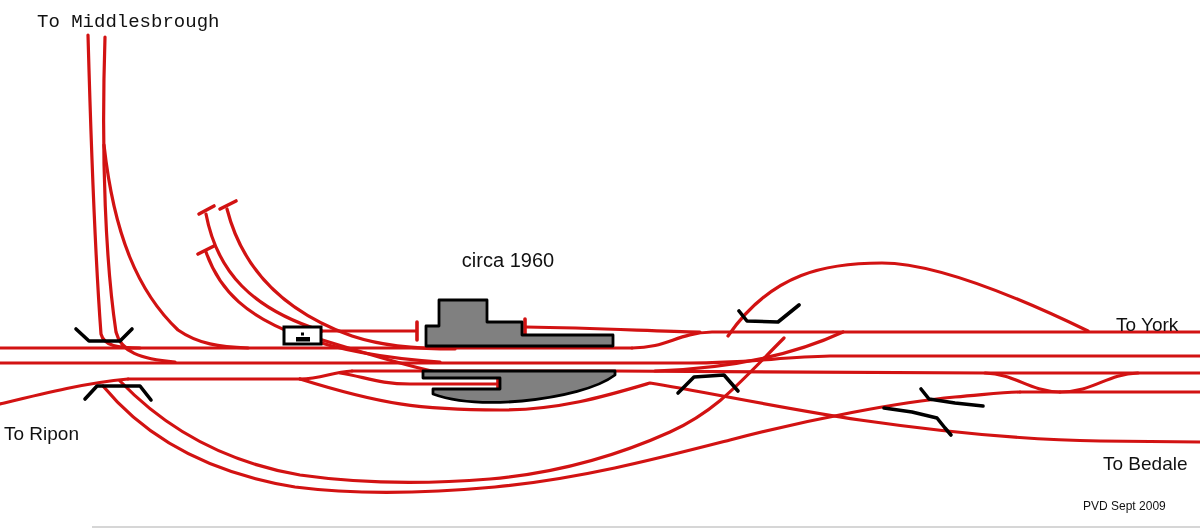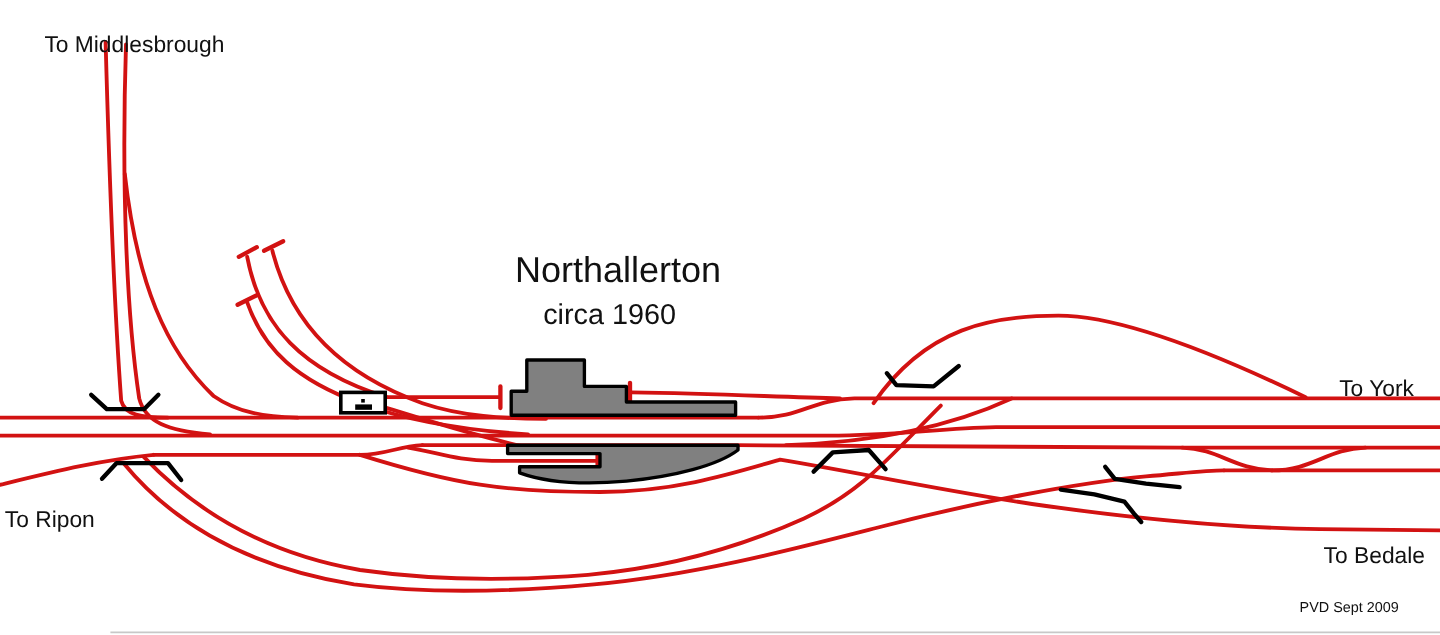--- a/index.html
+++ b/index.html
@@ -8,27 +8,27 @@
     width: 1200px;
     height: 529px;
     background: #ffffff;
     overflow: hidden;
     font-family: "Liberation Sans", sans-serif;
     color: #111111;
   }
   #track-svg { position: absolute; left: 0; top: 0; }
   .lbl { position: absolute; white-space: nowrap; }
   .lbl-dest { font-size: 19px; line-height: 1.22; }
-  .lbl-middlesbrough { left: 37px;  top: 26px; }
+  .lbl-middlesbrough { left: 37px;  top: 11px; font-family: Liberation Mono, monospace; }
   .lbl-darlington    { left: 8px;   top: 271px; white-space: normal; width: 118px; }
   .lbl-bedale        { left: 4px;   top: 422px; }
   .lbl-york          { left: 1116px;top: 289px; margin-top: 24px; }
   .lbl-ripon         { left: 1103px;top: 452px; }
   .lbl-title    { left: 515px; top: 209px; transform: translateX(-50%); font-size: 30px; }
-  .lbl-subtitle { left: 508px; top: 249px; transform: translateX(-50%); font-size: 24px; text-align: center; }
+  .lbl-subtitle { left: 508px; top: 249px; transform: translateX(-50%); font-size: 20px; text-align: center; }
   .lbl-credit   { left: 1083px;top: 499px; font-size: 12px; }
 </style>
 </head>
 <body>
 
 <div id="stage">
 
   <svg id="track-svg" width="1200" height="529" viewBox="0 0 1200 529" xmlns="http://www.w3.org/2000/svg">
     <g>
         <path d="M 92 527 L 1200 527" stroke="#c8c8c8" stroke-width="1.5" fill="none"></path>
@@ -89,19 +89,18 @@
 
   <div class="lbl lbl-dest lbl-middlesbrough">To Middlesbrough</div>
 
 
   <div class="lbl lbl-dest lbl-bedale">To Ripon</div>
 
   <div class="lbl lbl-dest lbl-york">To York</div>
 
   <div class="lbl lbl-dest lbl-ripon">To Bedale</div>
 
-  <div class="lbl lbl-title">Northallerton</div>
 
   <div class="lbl lbl-subtitle">circa 1960</div>
 
   <div class="lbl lbl-credit">PVD Sept 2009</div>
 
 </div>
 
 </body></html>

